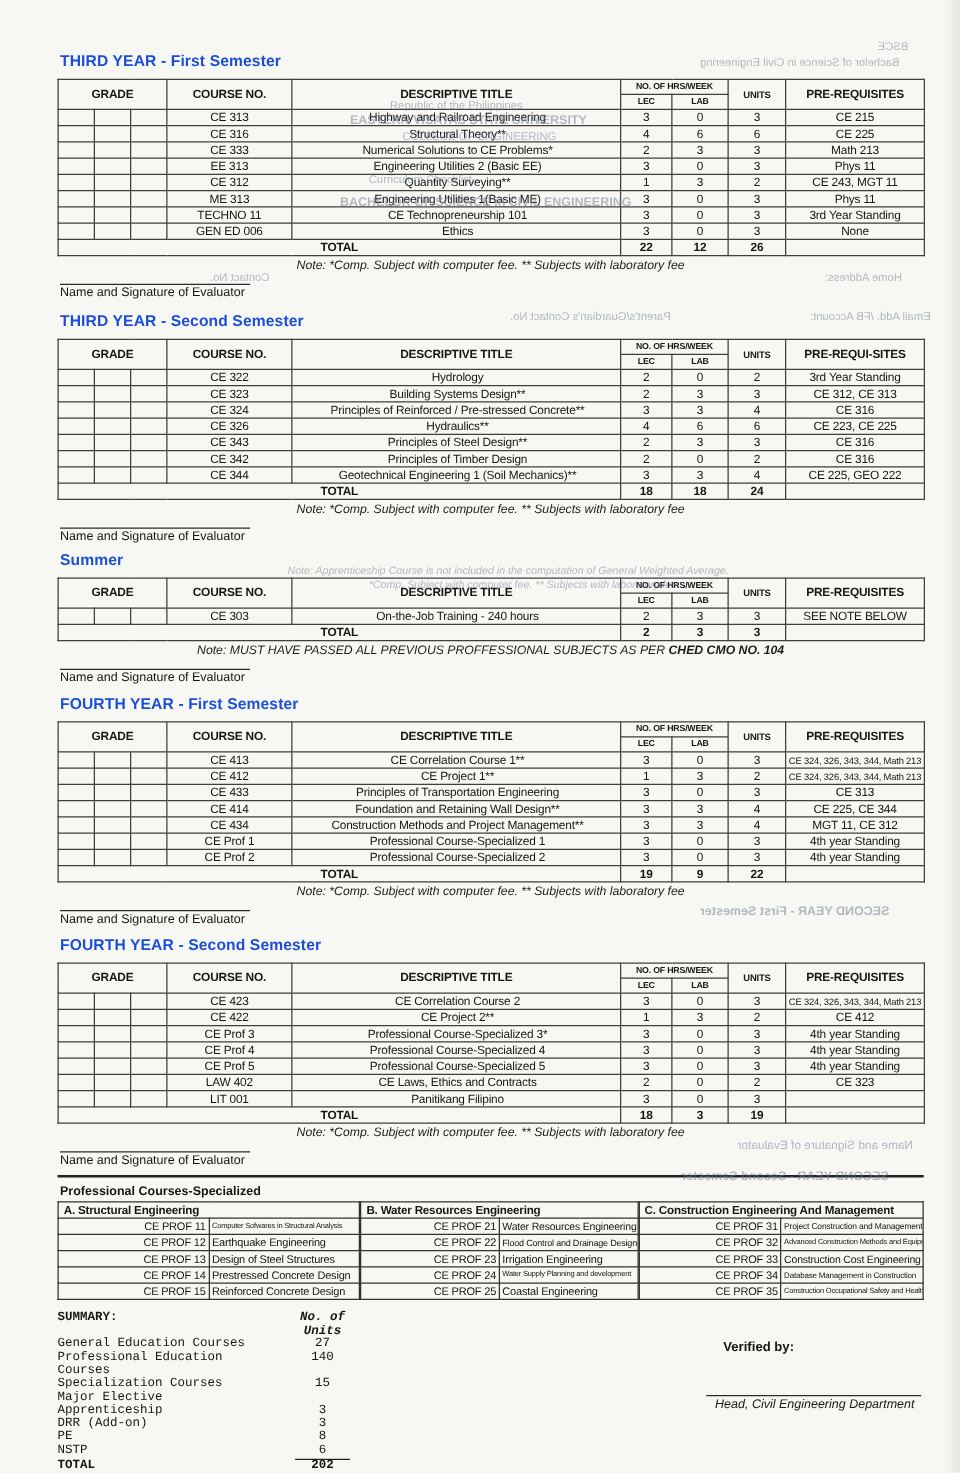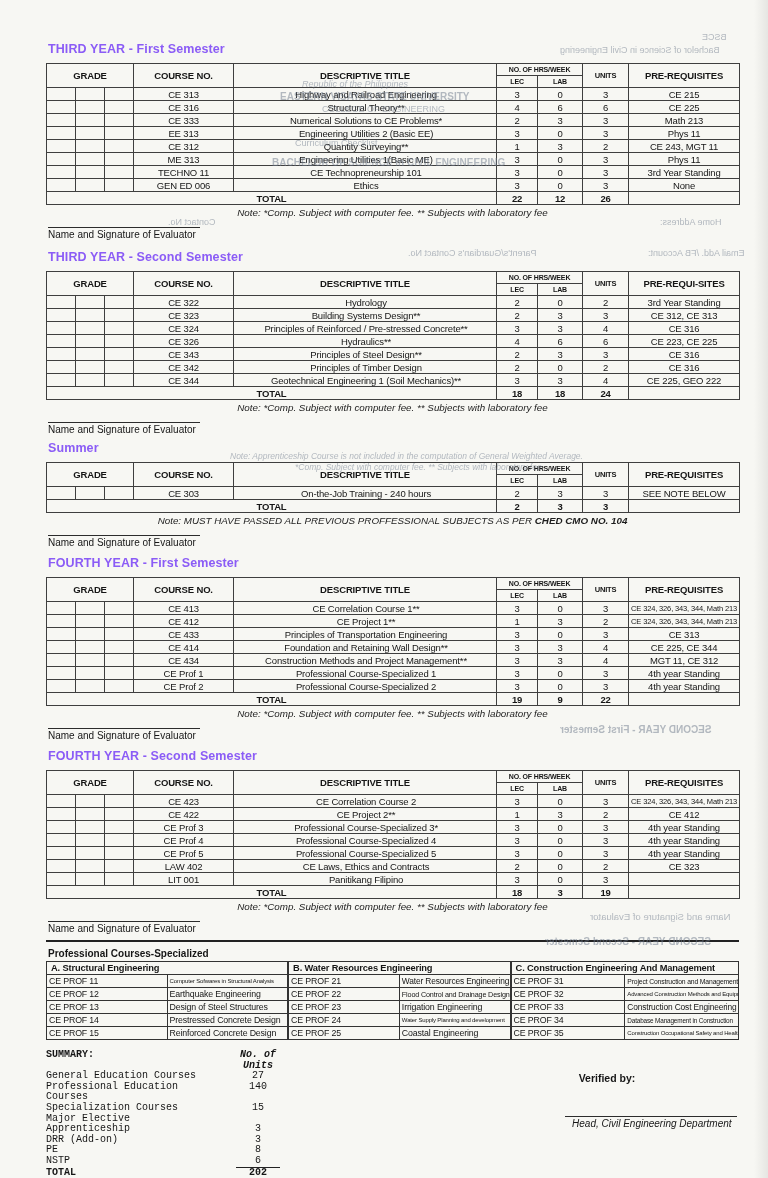--- a/index.html
+++ b/index.html
@@ -4,21 +4,21 @@
 <style>
   html,body{margin:0;padding:0;}
   body{
     width:768px;height:1178px;position:relative;overflow:hidden;
     background:#f7f7f3;color:#161616;
     font-family:"Liberation Sans", sans-serif;
   }
   .page{position:absolute;inset:0;padding:42px 29px 0 46px;box-sizing:border-box;z-index:1;}
   .edge{position:absolute;right:0;top:0;width:14px;height:100%;background:linear-gradient(to right,rgba(0,0,0,0),rgba(0,0,0,.07));z-index:3;}
 
-  h2.sem-title{font-size:12.5px;font-weight:bold;margin:0 0 7px 2px;letter-spacing:.1px;color:#8b5cf6;}
+  h2.sem-title{font-size:12.5px;font-weight:bold;margin:0 0 7px 2px;letter-spacing:.1px;color:#1d4ed8;}
 
   table.cur{border-collapse:collapse;table-layout:fixed;width:693px;background:transparent;}
   .cur th,.cur td{border:1px solid #3f3f3f;padding:0 2px;height:13px;line-height:11px;
     font-size:9.5px;letter-spacing:-.15px;overflow:hidden;white-space:nowrap;box-sizing:border-box;}
   .cur thead th{font-weight:bold;text-align:center;}
   .cur th.hrs{font-size:7px;height:11px;}
   .cur th.sub{font-size:7px;height:10px;}
   .cur th.units{font-size:7.5px;}
   .cur td.c{text-align:center;}
   .cur td.t{text-align:center;padding-left:4px;}
@@ -38,41 +38,41 @@
 
   .rule{width:693px;border-top:2.5px solid #222;margin:2px 0 6px;}
 
   .prof h3{font-size:10px;font-weight:bold;margin:0 0 2px 2px;}
   .prof-tables{display:flex;}
   table.pt{border-collapse:collapse;table-layout:fixed;}
   table.pta{width:247px;} table.ptb{width:227px;} table.ptc{width:233px;padding-left:32px;}
   .pt th,.pt td{border:1.2px solid #333;font-size:8.8px;height:13px;line-height:11px;
     letter-spacing:-.15px;padding:0 2px;overflow:hidden;white-space:nowrap;box-sizing:border-box;}
   .pt th{text-align:left;font-weight:bold;padding-left:4px;font-size:9.3px;}
-  .pt td.pc{width:68px;text-align:left;}
+  .pt td.pc{width:68px;text-align:right;}
 
   .bottom{display:flex;margin-top:10px;}
   .summary{width:380px;}
   .srow{display:flex;line-height:10.6px;font-size:10px;font-family:Liberation Mono, monospace;}
   .sl{width:180px;}
   .sv{width:44px;margin-left:10px;text-align:center;}
   .sv[data-u="1"]{border-bottom:1px solid #222;}
   .b{font-weight:bold;} .bi{font-weight:bold;font-style:italic;}
   .verify{margin-left:140px;margin-top:22px;width:175px;}
   .vlabel{font-size:10.5px;font-weight:600;margin-left:14px;}
   .vsig{margin-top:32px;}
   .vline{width:172px;border-top:1.5px solid #2c2c2c;}
   .vname{font-size:10px;font-style:italic;text-align:center;margin-top:1px;}
 
   
   .bleed{position:absolute;inset:0;z-index:2;pointer-events:none;}
   .bleed div{position:absolute;color:rgba(110,122,140,.5);white-space:nowrap;font-size:9px;}
   .bleed .i0{left:702px;top:32px;transform:scaleX(-1);}
   .bleed .i1{left:560px;top:45px;transform:scaleX(-1);}
-  .bleed .i2{left:302px;top:79px;font-style:italic;}
+  .bleed .i2{left:312px;top:79px;}
   .bleed .i3{left:280px;top:91px;font-weight:bold;font-size:10px;}
   .bleed .i4{left:322px;top:104px;}
   .bleed .i5{left:295px;top:138px;}
   .bleed .i6{left:272px;top:157px;font-weight:bold;font-size:10px;}
   .bleed .i7{left:168px;top:217px;transform:scaleX(-1);}
   .bleed .i8{left:660px;top:217px;transform:scaleX(-1);}
   .bleed .i9{left:408px;top:248px;transform:scaleX(-1);}
   .bleed .i10{left:648px;top:248px;transform:scaleX(-1);}
   .bleed .i11{left:230px;top:451px;font-size:8.5px;font-style:italic;}
   .bleed .i12{left:295px;top:462px;font-size:8.5px;font-style:italic;}

